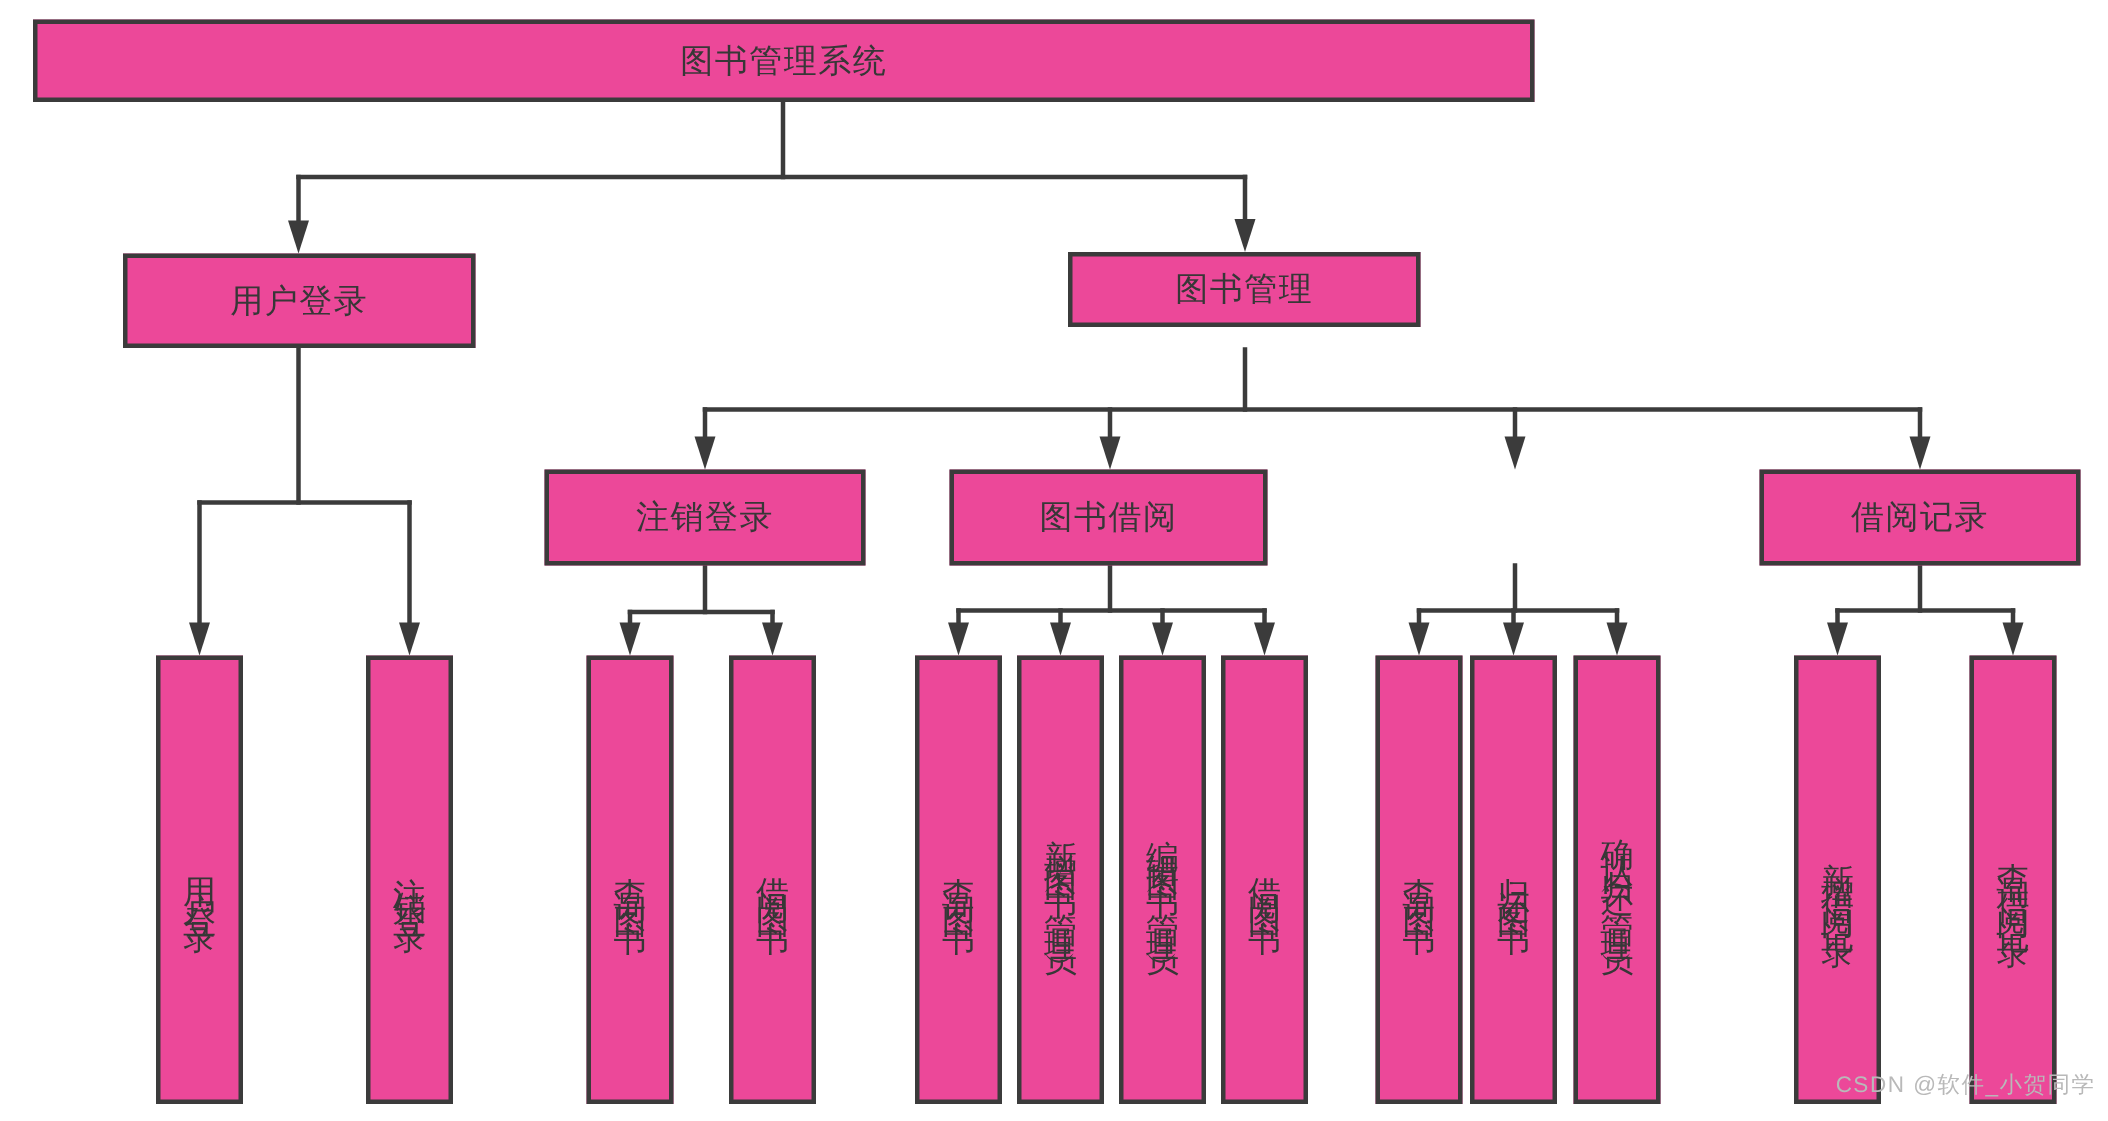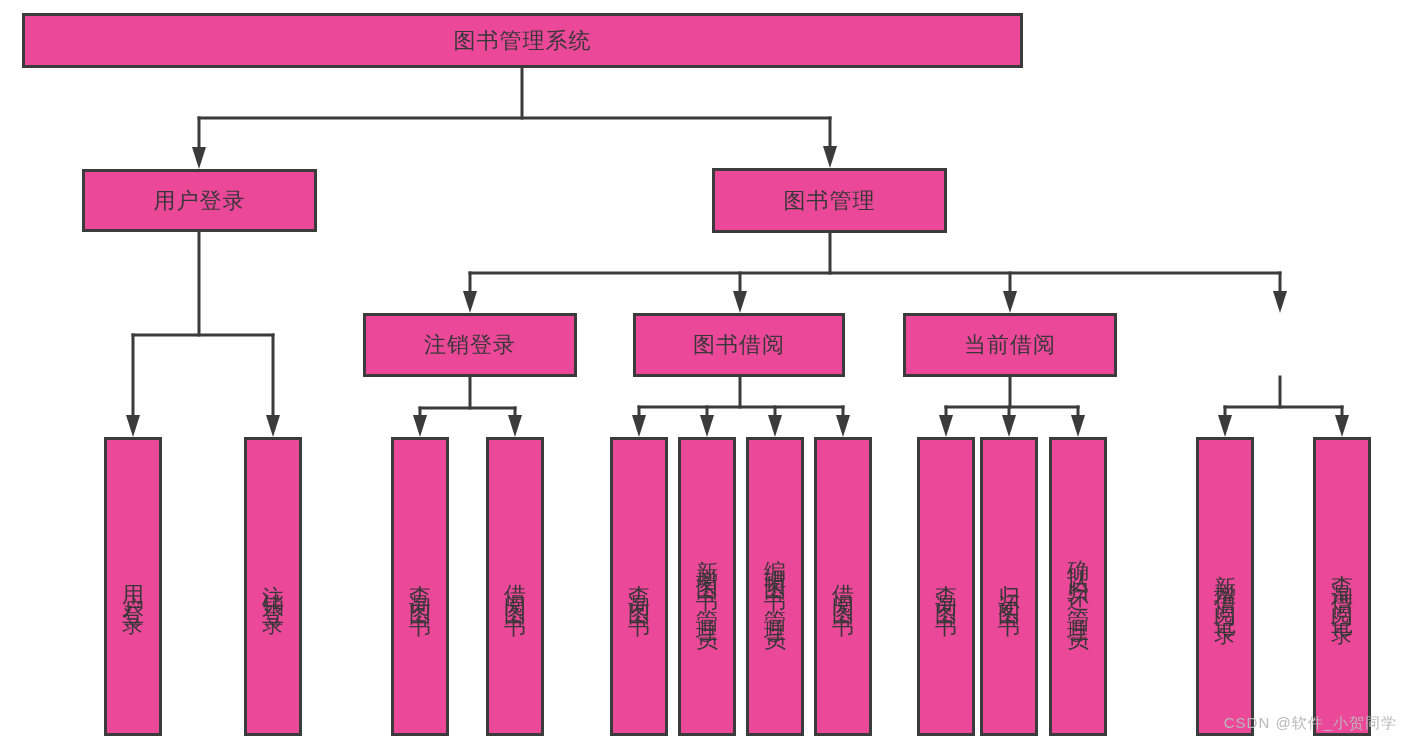--- a/index.html
+++ b/index.html
@@ -78,25 +78,25 @@
       <polygon points="939,415 953,415 946,437" fill="#3b3b3b"></polygon>
       <polygon points="1002,415 1016,415 1009,437" fill="#3b3b3b"></polygon>
       <polygon points="1071,415 1085,415 1078,437" fill="#3b3b3b"></polygon>
       <polygon points="1218,415 1232,415 1225,437" fill="#3b3b3b"></polygon>
       <polygon points="1335,415 1349,415 1342,437" fill="#3b3b3b"></polygon>
     </svg>
 
   <div class="node" style="left:22px;top:13px;width:1001px;height:55px">图书管理系统</div>
 
   <div class="node" style="left:82px;top:169px;width:235px;height:63px">用户登录</div>
-  <div class="node" style="left:712px;top:168px;width:235px;height:65px">图书管理</div>
+  <div class="node" style="left:712px;top:168px;width:235px;height:50px">图书管理</div>
 
   <div class="node" style="left:363px;top:313px;width:214px;height:64px">注销登录</div>
   <div class="node" style="left:633px;top:313px;width:212px;height:64px">图书借阅</div>
-  <div class="node" style="left:903px;top:313px;width:214px;height:64px">当前借阅</div>
+  <div class="node" style="left:1173px;top:313px;width:214px;height:64px">借阅记录</div>
 
   <div class="node leaf" style="left:104px;top:437px;width:58px;height:299px">
     <span class="vtext">用户登录</span>
   </div>
   <div class="node leaf" style="left:244px;top:437px;width:58px;height:299px">
     <span class="vtext">注销登录</span>
   </div>
   <div class="node leaf" style="left:391px;top:437px;width:58px;height:299px">
     <span class="vtext">查询图书</span>
   </div>

